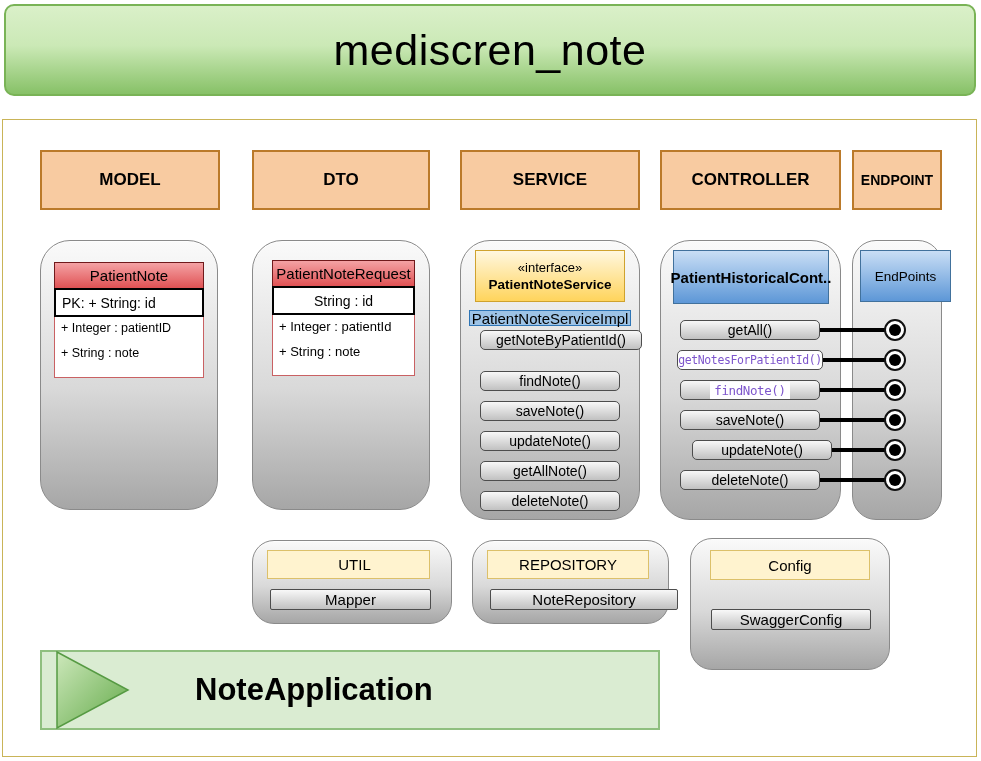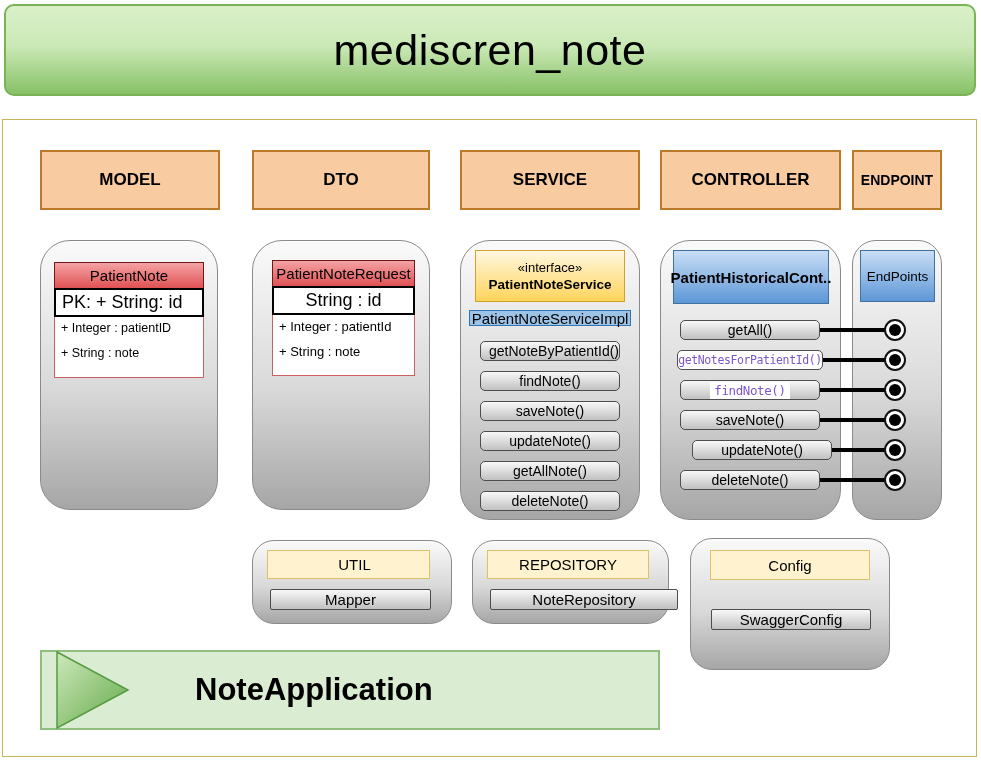--- a/index.html
+++ b/index.html
@@ -41,21 +41,21 @@
 
   
   .uml{left:0;top:0;}
   .uml .hdr{
     height:25px;background:linear-gradient(#F4A2A4,#E05254);
     border:1px solid #70191B;display:flex;align-items:center;justify-content:center;
     font-size:15px;
   }
   .uml .keyrow{
     height:25px;background:#fff;border:2px solid #000;margin-top:-1px;
-    display:flex;align-items:center;font-size:18px;padding-left:6px;text-align:center;
+    display:flex;align-items:center;font-size:14px;padding-left:6px;text-align:center;
   }
   .uml .keyrow.center{justify-content:center;padding-left:0;}
   .uml .attrs{
     background:#fff;border:1px solid #C96163;border-top:none;padding:4px 0 6px 0;
   }
   .uml .attrs .arow{
     height:25px;display:flex;align-items:flex-start;font-size:12.5px;padding-left:6px;
   }
 
   
@@ -178,21 +178,21 @@
 </div>
 
 <div class="abs gbox" style="left:460px;top:240px;width:180px;height:280px;"></div>
 <div class="abs ifacebox" style="left:475px;top:250px;width:150px;height:52px;">
   <span>«interface»</span>
   <b>PatientNoteService</b>
 </div>
 <div class="abs implbox" style="left:469px;top:310px;width:162px;height:16px;">
   <span>PatientNoteServiceImpl</span>
 </div>
-<div class="abs btn" style="left:480px;top:341px;width:140px;justify-content:flex-end;">
+<div class="abs btn" style="left:480px;top:330px;width:162px;">
     <span>getNoteByPatientId()</span>
   </div>
 <div class="abs btn" style="left:480px;top:371px;width:140px;">
     <span>findNote()</span>
   </div>
 <div class="abs btn" style="left:480px;top:401px;width:140px;">
     <span>saveNote()</span>
   </div>
 <div class="abs btn" style="left:480px;top:431px;width:140px;">
     <span>updateNote()</span>
@@ -203,21 +203,21 @@
 <div class="abs btn" style="left:480px;top:491px;width:140px;">
     <span>deleteNote()</span>
   </div>
 
 <div class="abs gbox" style="left:660px;top:240px;width:181px;height:280px;"></div>
 <div class="abs bluehdr" style="left:673px;top:250px;width:156px;height:54px;font-weight:bold;font-size:15px;">
   <span>PatientHistoricalCont..</span>
 </div>
 
 <div class="abs gbox" style="left:852px;top:240px;width:90px;height:280px;border-radius:24px;"></div>
-<div class="abs bluehdr" style="left:860px;top:250px;width:75px;height:52px;font-size:13.5px;">
+<div class="abs bluehdr" style="left:860px;top:250px;width:91px;height:52px;font-size:13.5px;">
   <span>EndPoints</span>
 </div>
 
 <div class="abs cline" style="left:815px;top:328px;width:75px;"></div>
 <div class="abs cline" style="left:818px;top:358px;width:72px;"></div>
 <div class="abs cline" style="left:815px;top:388px;width:75px;"></div>
 <div class="abs cline" style="left:815px;top:418px;width:75px;"></div>
 <div class="abs cline" style="left:827px;top:448px;width:63px;"></div>
 <div class="abs cline" style="left:812px;top:478px;width:78px;"></div>
 

